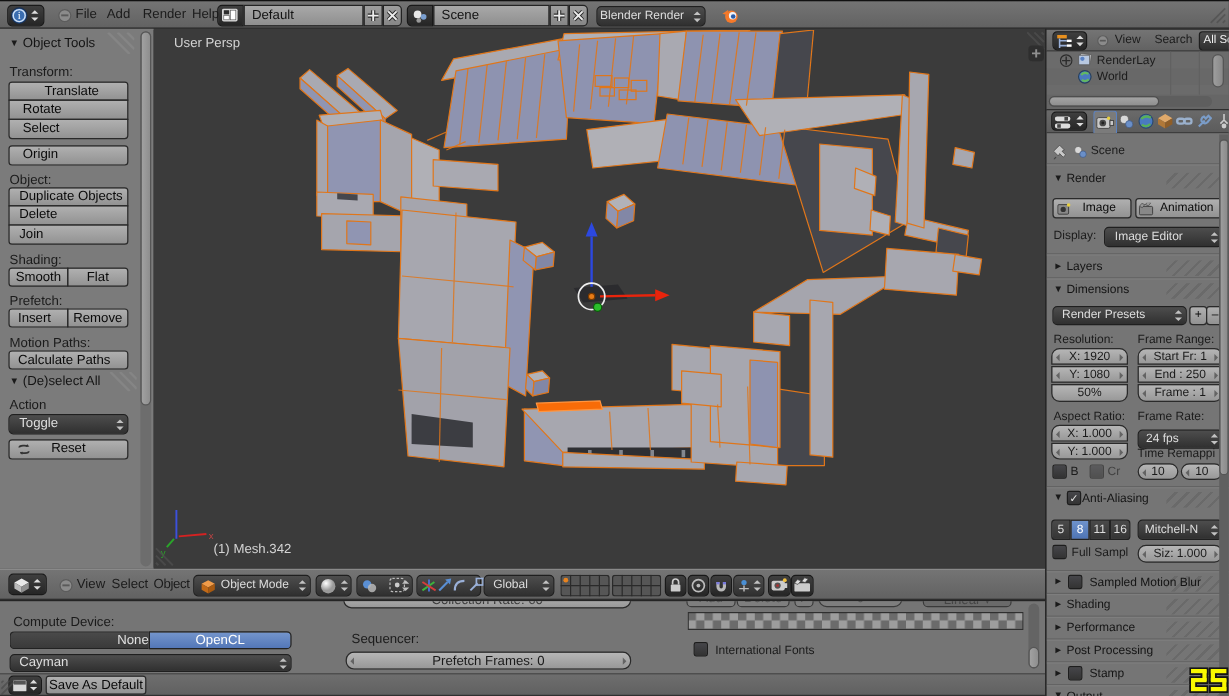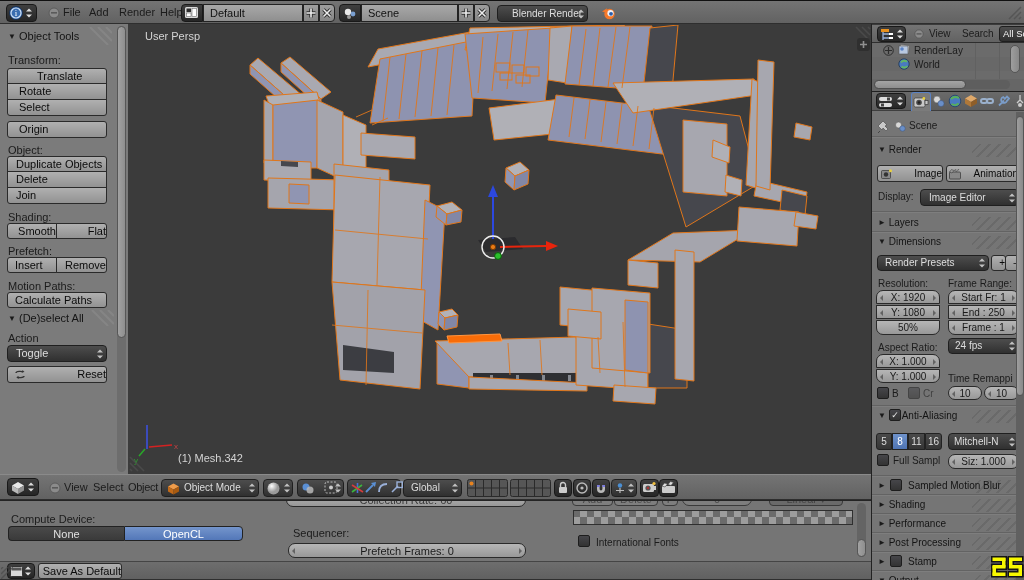--- a/index.html
+++ b/index.html
@@ -1,19 +1,19 @@
 <!DOCTYPE html>
 <html><head><meta charset="utf-8">
 <style>
 *{margin:0;padding:0;box-sizing:border-box}
 html,body{width:1024px;height:580px;overflow:hidden;background:#3b3b3b;font-family:"Liberation Sans",sans-serif;font-size:11px}
 .abs{position:absolute}
 .hdr{background:linear-gradient(#747474,#626262);border-top:1px solid #8a8a8a;border-bottom:1px solid #2e2e2e}
 .lbl{color:#1b1b1b;position:absolute}
-.btn{position:absolute;background:linear-gradient(#b0b0b0,#929292);border:1px solid #2a2a2a;border-radius:3px;color:#0a0a0a;text-align:right;line-height:14px}
+.btn{position:absolute;background:linear-gradient(#b0b0b0,#929292);border:1px solid #2a2a2a;border-radius:3px;color:#0a0a0a;text-align:center;line-height:14px}
 .menu{position:absolute;background:linear-gradient(#4d4d4d,#303030);border:1px solid #1f1f1f;border-radius:4px;color:#dedede;line-height:14px}
 .num{position:absolute;background:linear-gradient(#b6b6b6,#989898);border:1px solid #2a2a2a;border-radius:7px;color:#1a1a1a;text-align:center;line-height:13px}
 .ud{position:absolute;right:3px;top:50%;transform:translateY(-50%);width:6px;height:9px}
 .ud:before{content:"";position:absolute;left:0;top:0;border-left:3px solid transparent;border-right:3px solid transparent;border-bottom:3.5px solid #c2c2c2}
 .ud:after{content:"";position:absolute;left:0;bottom:0;border-left:3px solid transparent;border-right:3px solid transparent;border-top:3.5px solid #c2c2c2}
 .udd:before{border-bottom-color:#ddd}.udd:after{border-top-color:#ddd}
 .la{position:absolute;left:3px;top:4px;border-top:3px solid transparent;border-bottom:3px solid transparent;border-right:3.5px solid rgba(20,20,20,.45)}
 .ra{position:absolute;right:3px;top:4px;border-top:3px solid transparent;border-bottom:3px solid transparent;border-left:3.5px solid rgba(20,20,20,.45)}
 .tri{display:inline-block;font-size:8px;vertical-align:1px;color:#1a1a1a}
 .cb{position:absolute;width:12px;height:12px;background:linear-gradient(#46464a,#333);border:1px solid #1d1d1d;border-radius:2px;color:#e8e8e8;font-size:9px;line-height:11px;text-align:center}
@@ -75,21 +75,21 @@
   <svg width="14" height="16">
         <path d="M7 3.5v9M2.5 8h9" stroke="#2a2a2a" stroke-width="3.4"></path>
         <path d="M7 3.5v9M2.5 8h9" stroke="#ececec" stroke-width="1.6"></path>
       </svg></div>
  <div class="abs" style="left:474px;top:3px;width:16px;height:18px;background:linear-gradient(#9e9e9e,#868686);border:1px solid #232323;border-radius:0 4px 4px 0">
   <svg width="14" height="16">
         <path d="M3.5 4.5l7 7M10.5 4.5l-7 7" stroke="#2a2a2a" stroke-width="3.2"></path>
         <path d="M3.5 4.5l7 7M10.5 4.5l-7 7" stroke="#ececec" stroke-width="1.6"></path>
       </svg></div>
 
- <div class="menu" style="left:497px;top:4px;width:91px;height:17px;padding-left:14px;line-height:15px;font-size:10px">Blender Render<span class="ud"></span></div>
+ <div class="menu" style="left:497px;top:4px;width:91px;height:17px;padding-left:2px;line-height:15px;font-size:10px">Blender Render<span class="ud"></span></div>
 
  <svg width="18" height="15" style="position:absolute;left:599px;top:5px">
   <path d="M8 2.2 L3 5.5 L7 6.5 Z" fill="#f5792a"></path>
   <circle cx="10.5" cy="8" r="5.2" fill="#f5792a"></circle>
   <circle cx="11.5" cy="7.2" r="3.1" fill="#eef3fa"></circle>
   <circle cx="12" cy="7.8" r="1.9" fill="#2a5caa"></circle>
  </svg>
  <svg width="14" height="14" style="position:absolute;right:2px;top:5px;opacity:.6">
       <path d="M13 1 1 13M13 6 6 13M13 11 11 13" stroke="#4a4a4a" stroke-width="1.5"></path>
     </svg>
@@ -419,22 +419,23 @@
           <rect width="7" height="7" fill="#6b6b6b"></rect>
           <rect x="7" y="7" width="7" height="7" fill="#6b6b6b"></rect>
         </pattern>
       </defs>
       <rect x="0.5" y="0.5" width="279" height="14" fill="url(#chk)" stroke="#2f2f2f"></rect>
     </svg>
  <div class="cb" style="left:578px;top:34px"></div>
  <span class="lbl" style="left:596px;top:36px;font-size:10px">International Fonts</span>
 
  <span class="lbl" style="left:11px;top:12px">Compute Device:</span>
- <div class="abs" style="left:8px;top:25px;width:116px;height:15px;background:linear-gradient(#4a4a4a,#3a3a3a);border:1px solid #222;border-right:none;border-radius:4px 0 0 4px;color:#e0e0e0;text-align:center;line-height:14px">None</div>
+ <div class="abs" style="left:8px;top:25px;width:116px;height:15px;background:linear-gradient(#4a4a4a,#3a3a3a);border:1px solid #222;border-right:none;border-radius:4px 0 0 4px;color:#e0e0e0;text-align:right;line-height:14px">None</div>
  <div class="abs" style="left:124px;top:25px;width:119px;height:15px;background:linear-gradient(#7495cc,#5377b8);border:1px solid #222;border-radius:0 4px 4px 0;color:#fff;text-align:center;line-height:14px">OpenCL</div>
+ <div class="menu" style="left:8px;top:44px;width:235px;height:15px;line-height:13px;padding-left:7px">Cayman<span class="ud"></span></div>
 
  <span class="lbl" style="left:293px;top:26px">Sequencer:</span>
  <div class="num" style="left:288px;top:42px;width:238px;height:15px;line-height:14px">Prefetch Frames: 0<span class="la"></span><span class="ra"></span></div>
 
  <div class="abs" style="left:0;top:60px;width:871px;height:20px;background:linear-gradient(#6e6e6e,#5f5f5f);border-top:1px solid #454545"></div>
  <div class="ebtn" style="left:7px;top:62px;width:28px;height:16px">
   <svg width="13" height="11" style="position:absolute;left:2px;top:2px">
         <rect x="0.5" y="0.5" width="12" height="10" rx="1" fill="#d8d8d8" stroke="#333"></rect>
         <rect x="1.5" y="1.5" width="10" height="3" fill="#555"></rect>
       </svg>
@@ -582,21 +583,21 @@
  <div class="num" style="left:4px;top:198px;width:64px;height:14px;border-radius:7px 7px 0 0">X: 1920<span class="la"></span><span class="ra"></span></div>
  <div class="num" style="left:4px;top:213px;width:64px;height:14px;border-radius:0">Y: 1080<span class="la"></span><span class="ra"></span></div>
  <div class="num" style="left:4px;top:228px;width:64px;height:15px;border-radius:0 0 7px 7px">50%</div>
  <div class="num" style="left:76px;top:198px;width:71px;height:14px;border-radius:7px 7px 0 0">Start Fr: 1<span class="la"></span><span class="ra"></span></div>
  <div class="num" style="left:76px;top:213px;width:71px;height:14px;border-radius:0">End : 250<span class="la"></span><span class="ra"></span></div>
  <div class="num" style="left:76px;top:228px;width:71px;height:15px;border-radius:0 0 7px 7px">Frame : 1<span class="la"></span><span class="ra"></span></div>
  <span class="lbl" style="left:6px;top:250px">Aspect Ratio:</span>
  <span class="lbl" style="left:76px;top:250px">Frame Rate:</span>
  <div class="num" style="left:4px;top:262px;width:64px;height:14px;border-radius:7px 7px 0 0">X: 1.000<span class="la"></span><span class="ra"></span></div>
  <div class="num" style="left:4px;top:277px;width:64px;height:14px;border-radius:0 0 7px 7px">Y: 1.000<span class="la"></span><span class="ra"></span></div>
- <div class="menu" style="left:76px;top:246px;width:71px;height:16px;line-height:14px;padding-left:6px">24 fps<span class="ud"></span></div>
+ <div class="menu" style="left:76px;top:266px;width:71px;height:16px;line-height:14px;padding-left:6px">24 fps<span class="ud"></span></div>
  <span class="lbl" style="left:76px;top:281px">Time Remappi</span>
  <div class="cb" style="left:5px;top:295px"></div>
     <span class="lbl" style="left:20px;top:296px">B</span>
  <div class="cb dim" style="left:36px;top:295px"></div>
     <span class="lbl" style="left:51px;top:296px;opacity:.6">Cr</span>
  <div class="num" style="left:76px;top:294px;width:34px;height:14px">10<span class="la"></span></div>
  <div class="num" style="left:112px;top:294px;width:35px;height:14px">10<span class="la"></span></div>
  <div class="sep" style="top:313px"></div>
  <div class="stripes" style="right:8px;top:318px"></div>
     <span class="ph" style="left:6px;top:318px"><span class="tri">▼</span> <span style="position:relative;display:inline-block;width:13px"></span>Anti-Aliasing</span>

